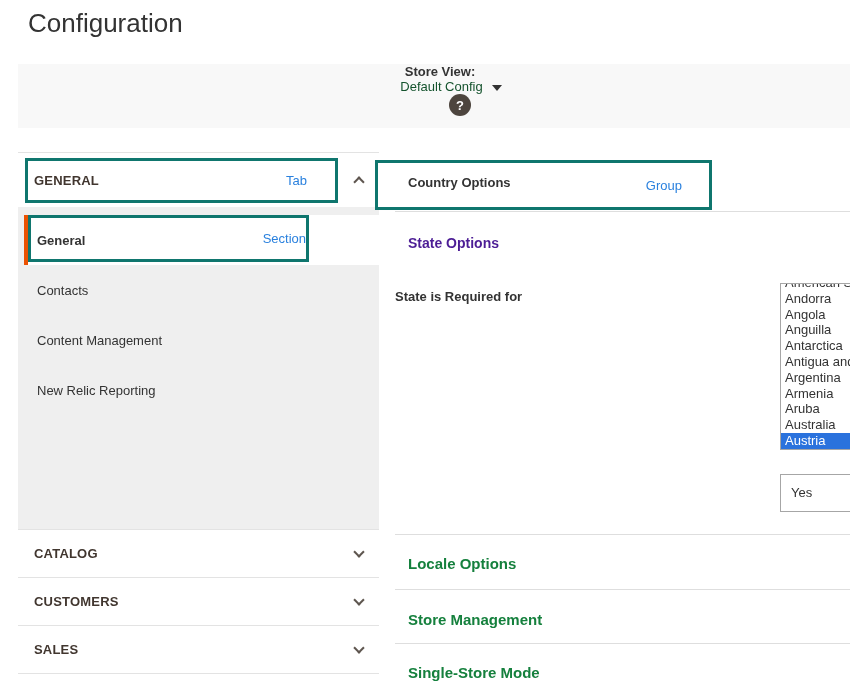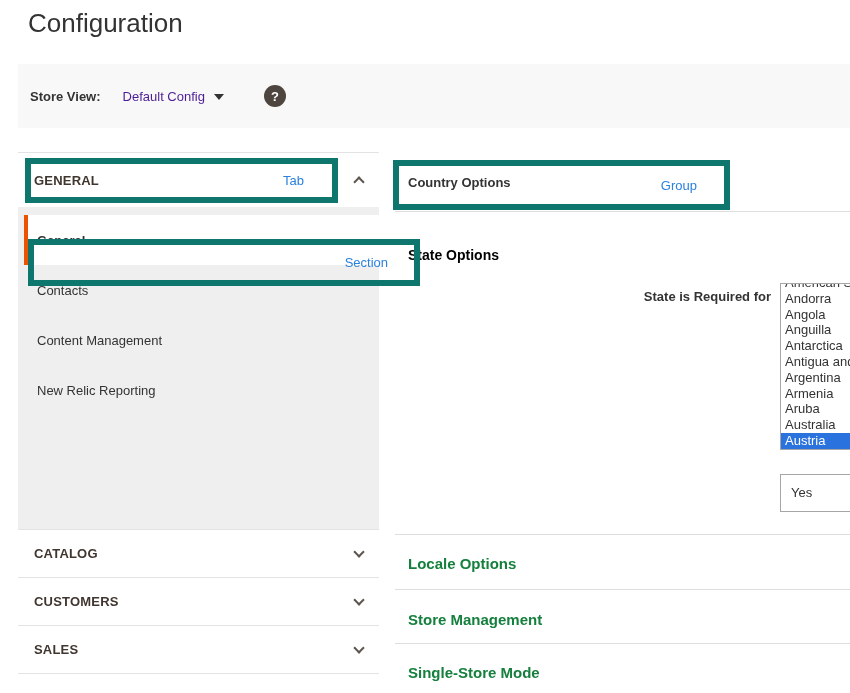--- a/index.html
+++ b/index.html
@@ -6,25 +6,25 @@
   html,body { background:#fff; }
   .page {
     position:relative; width:850px; height:693px; overflow:hidden;
     background:#fff; color:#333;
     font-family:"Liberation Sans","DejaVu Sans",sans-serif; font-size:13px;
   }
   
   .page-title { position:absolute; left:28px; top:8px; font-size:26px; font-weight:400; color:#333;text-align:right; }
   .store-bar {
     position:absolute; left:18px; top:64px; width:832px; height:64px;
-    background:#f8f8f8; display:flex; align-items:center; padding-left:12px;
+    background:#f8f8f8; display:flex; align-items:center; padding-left:12px;flex-direction:column;
   }
   .store-bar .lbl { font-weight:700; color:#333; }
   .store-switcher { display:flex; align-items:center; margin-left:22px; cursor:pointer; }
-  .store-switcher .val { color:#4c1d95; }
+  .store-switcher .val { color:#14532d; }
   .caret-down {
     width:0; height:0; margin-left:9px; margin-top:2px;
     border-left:5px solid transparent; border-right:5px solid transparent;
     border-top:6px solid #333;
   }
   .help-btn {
     margin-left:40px; width:22px; height:22px; border-radius:50%;
     background:#4d453e; color:#fff; font-weight:700; font-size:13px;
     display:flex; align-items:center; justify-content:center; cursor:pointer;
   }
@@ -44,30 +44,30 @@
   .section-item {
     height:50px; display:flex; align-items:center; padding-left:13px;
     color:#333; cursor:pointer;
   }
   .section-item.active {
     background:#fff; font-weight:700;
     border-left:4px solid #eb5202; padding-left:9px;
   }
   
   .anno-box {
-    position:absolute; border:6px solid #0f766e; pointer-events:none;
+    position:absolute; border:3px solid #0f766e; pointer-events:none;
     display:flex; align-items:center; justify-content:flex-end;
   }
   .anno-box .anno-label { color:#2a81de; font-size:13px; }
   
   .divider { position:absolute; left:395px; width:455px; height:1px; background:#dedede; }
   .group-title { position:absolute; left:408px; top:175px; font-size:13px; font-weight:700; color:#333; cursor:pointer; }
-  .sub-title   { position:absolute; left:408px; top:247px; font-size:14px; font-weight:700; color:#000000; }
+  .sub-title   { position:absolute; left:408px; top:235px; font-size:14px; font-weight:700; color:#4c1d95; }
   .field-label {
-    position:absolute; left:395px; width:376px; text-align:right;
+    position:absolute; left:395px; width:376px; text-align:left;
     font-weight:700; color:#333; font-size:13px; line-height:16px;
   }
   .multiselect {
     position:absolute; left:780px; top:283px; width:180px; height:167px;
     background:#fff; border:1px solid #a6a6a6; overflow:hidden; cursor:pointer;
   }
   .multiselect .opts { margin-top:-9px; }
   .opt { height:15.8px; line-height:15.8px; padding-left:4px; font-size:13px; color:#333; white-space:nowrap; }
   .opt.selected { background:#2a72dd; color:#fff; }
   .select-box {
@@ -158,20 +158,20 @@
   <div class="divider" style="top:534px"></div>
   <div class="collapsed-group" style="top:555px">Locale Options</div>
   <div class="divider" style="top:589px"></div>
   <div class="collapsed-group" style="top:611px">Store Management</div>
   <div class="divider" style="top:643px"></div>
   <div class="collapsed-group" style="top:664px">Single-Store Mode</div>
 
   <div class="anno-box" style="left:25px; top:158px; width:313px; height:45px; padding-right:28px;">
     <span class="anno-label">Tab</span>
   </div>
-  <div class="anno-box" style="left:28px; top:215px; width:392px; height:47px; padding-right:26px;margin-top:24px;">
+  <div class="anno-box" style="left:28px; top:215px; width:281px; height:47px; ">
     <span class="anno-label">Section</span>
   </div>
-  <div class="anno-box" style="left:393px; top:160px; width:337px; height:50px; padding-right:27px;">
+  <div class="anno-box" style="left:375px; top:160px; width:337px; height:50px; padding-right:27px;">
     <span class="anno-label">Group</span>
   </div>
 
 </div>
 
 </body></html>

